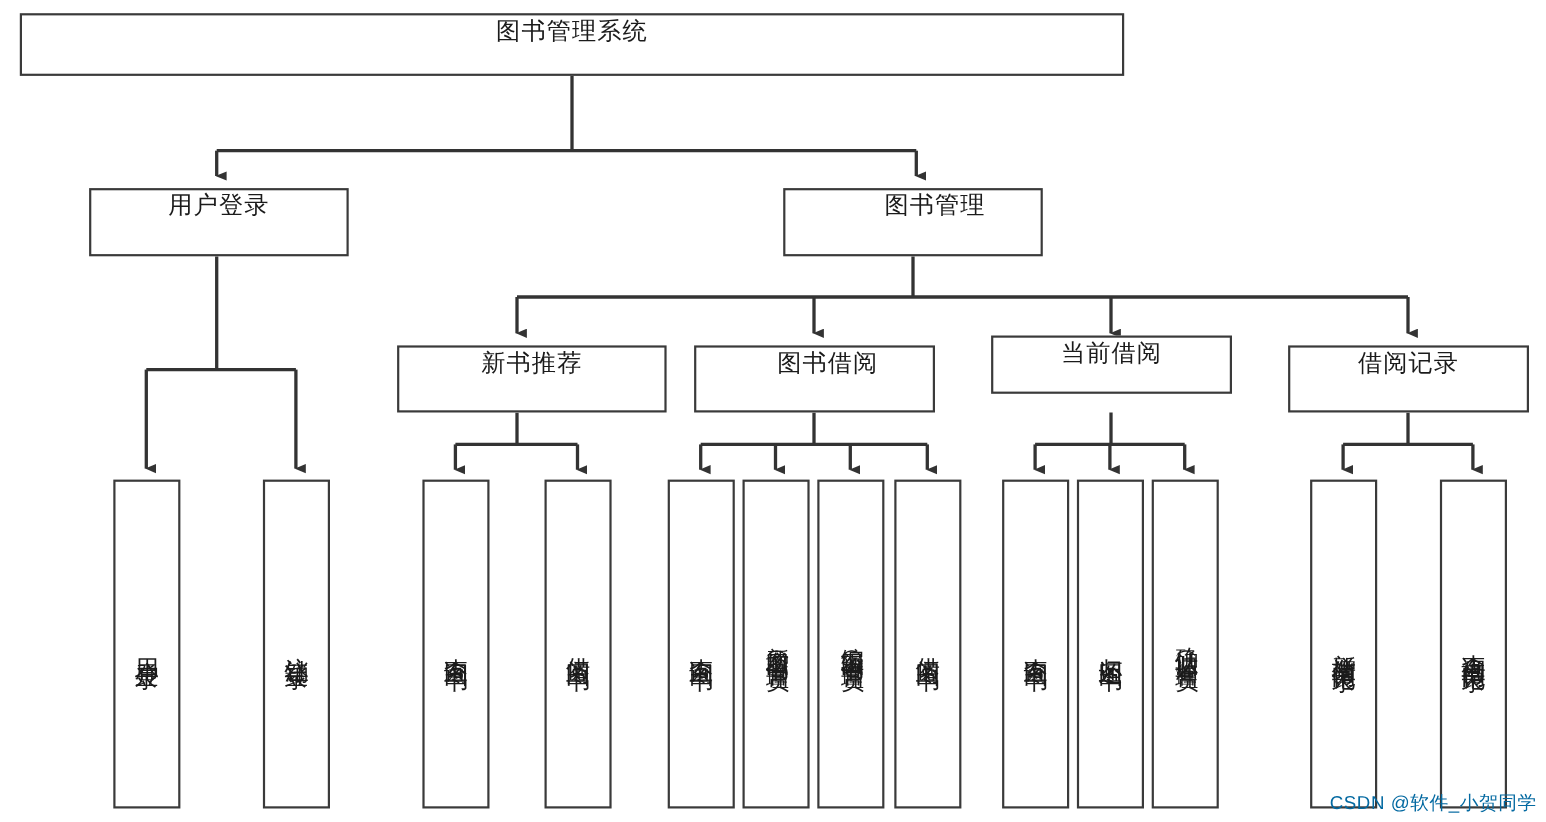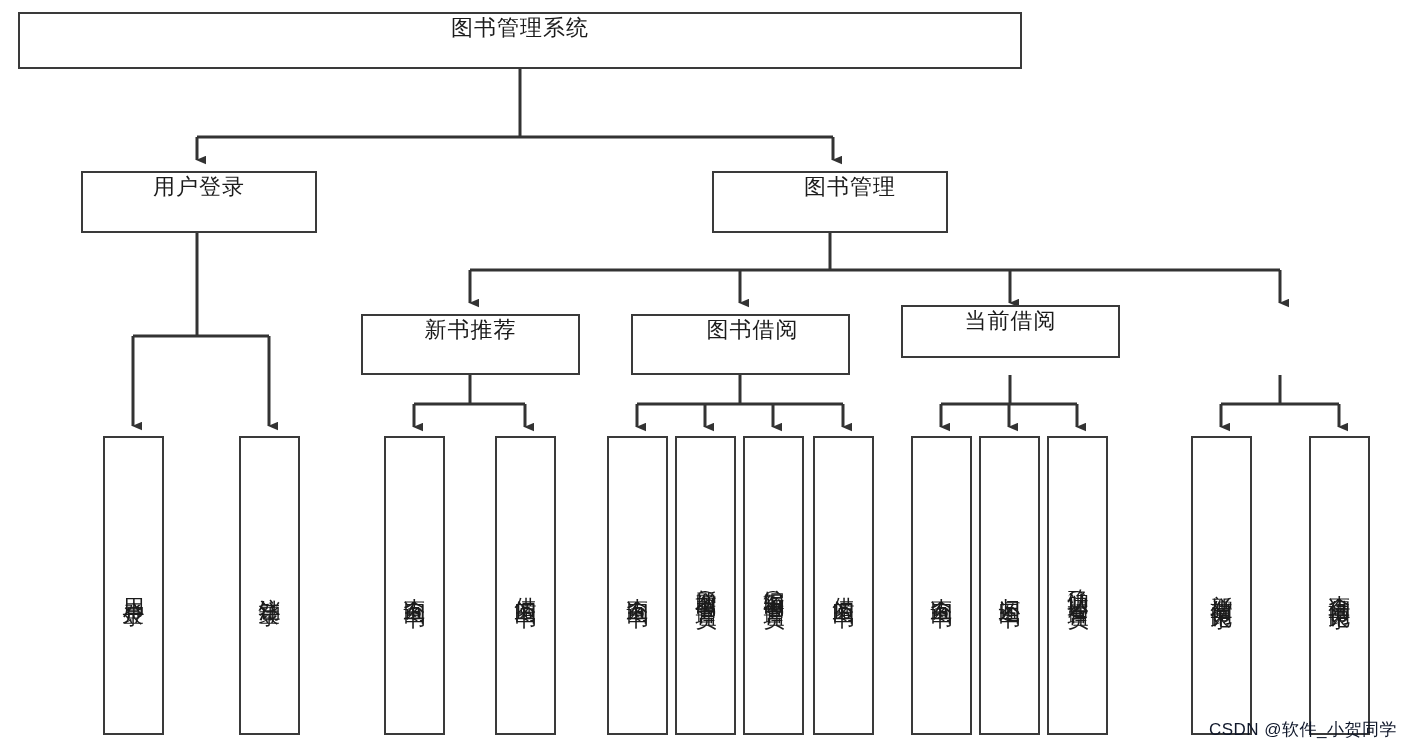--- a/index.html
+++ b/index.html
@@ -50,21 +50,21 @@
     align-items: center;
     justify-content: center;
   }
   .node.leaf.tall .label {
     font-size: 21px;
   }
   #watermark {
     position: absolute;
     right: 8px;
     bottom: 6px;
-    color: #0f172a;
+    color: #0369a1;
     font-size: 17px;
     letter-spacing: 0.5px;
     z-index: 5;
     white-space: nowrap;
   }
 </style>
 </head>
 <body>
 
 <div id="canvas">
@@ -123,28 +123,31 @@
     <span class="label">图书管理系统</span>
   </div>
 
   <div class="node" style="left:81px; top:171px; width:236px; height:62px;">
     <span class="label">用户登录</span>
   </div>
   <div class="node" style="left:712px; top:171px; width:236px; height:62px;padding-left:40px;">
     <span class="label">图书管理</span>
   </div>
 
-  <div class="node" style="left:361px; top:314px; width:219px; height:61px;">
+  <div class="node" style="left:361px; top:314px; width:245px; height:61px;">
     <span class="label">新书推荐</span>
   </div>
   <div class="node" style="left:631px; top:314px; width:219px; height:61px;padding-left:24px;">
     <span class="label">图书借阅</span>
   </div>
   <div class="node" style="left:901px; top:305px; width:219px; height:53px;">
     <span class="label">当前借阅</span>
+  </div>
+  <div class="node" style="left:1171px; top:314px; width:219px; height:61px;">
+    <span class="label">借阅记录</span>
   </div>
 
   <div class="node leaf vertical" style="left:103px; top:436px; width:61px; height:299px;">
     <span class="label">用户登录</span>
   </div>
   <div class="node leaf vertical" style="left:239px; top:436px; width:61px; height:299px;">
     <span class="label">注销登录</span>
   </div>
 
   <div class="node leaf vertical" style="left:384px; top:436px; width:61px; height:299px;">

